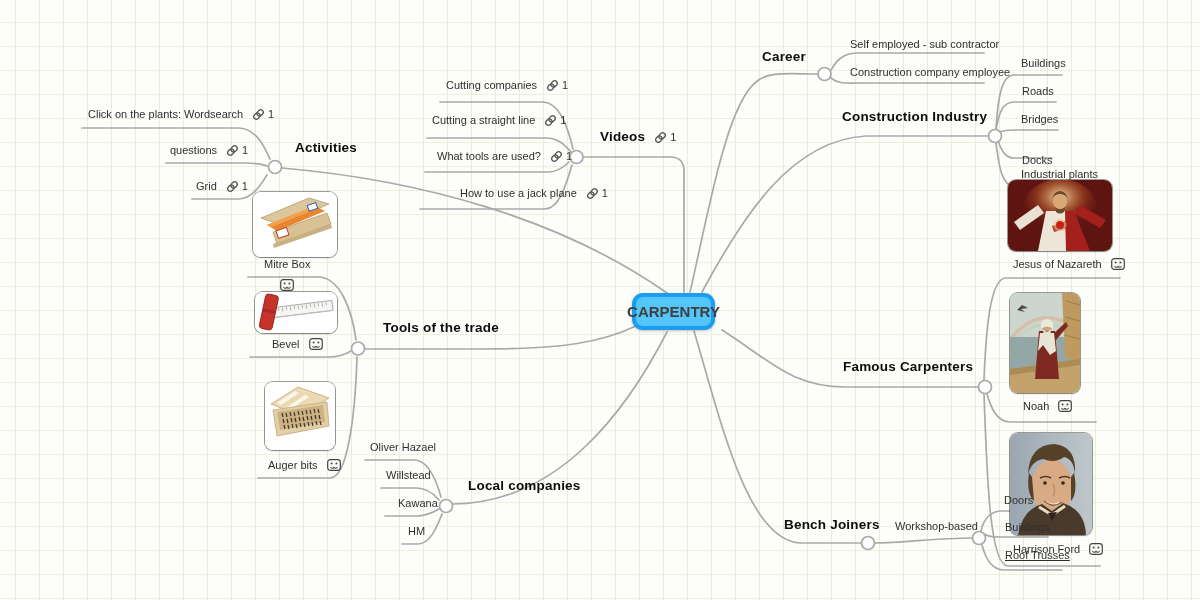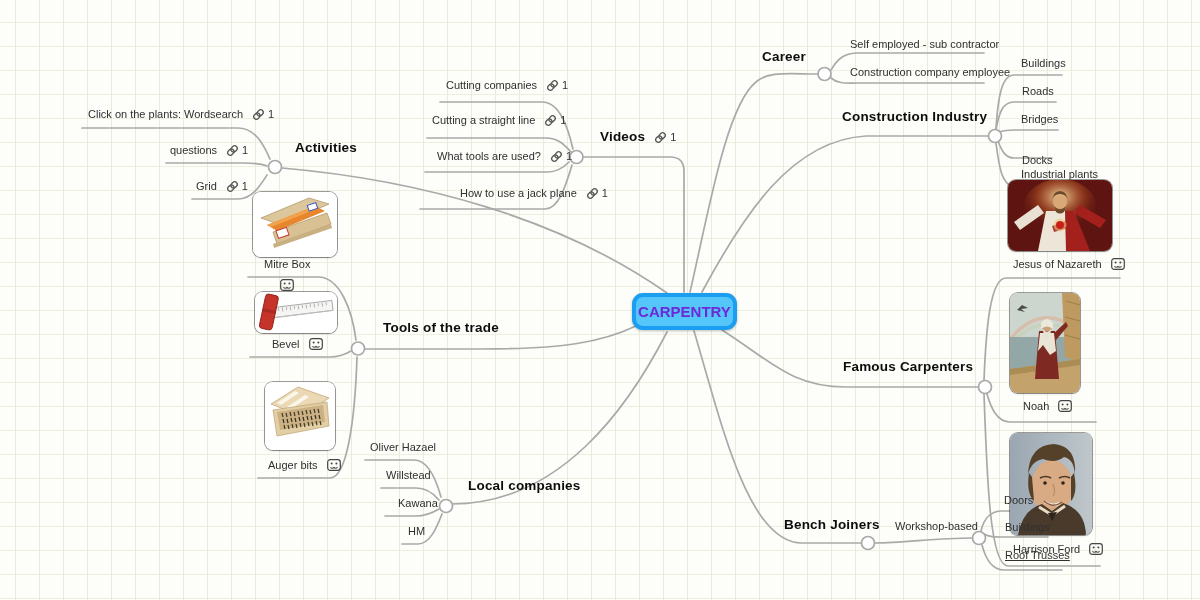--- a/index.html
+++ b/index.html
@@ -12,24 +12,24 @@
       linear-gradient(to bottom,#edf0e0 1px,transparent 1px);
     background-size:24px 24px;
     background-position:15px 22px;
   }
   #wires{position:absolute;left:0;top:0;}
   .node{position:absolute;white-space:nowrap;display:flex;align-items:center;gap:9px;
         font-size:11px;color:#2f2f2f;line-height:1.1;}
   .branch{font-weight:bold;font-size:13.5px;color:#0c0c0c;letter-spacing:.2px;}
   .badge{display:inline-flex;align-items:center;gap:3px;font-size:11px;color:#333;}
   .badge svg{display:block;}
-  .root{position:absolute;left:632px;top:293px;width:105px;height:37px;box-sizing:border-box;
+  .root{position:absolute;left:632px;top:293px;width:83px;height:37px;box-sizing:border-box;
         background:#54c6f9;border:4px solid #1b9ef2;border-radius:11px;
         display:flex;align-items:center;justify-content:center;
-        font-weight:bold;font-size:15px;color:#6d28d9;
+        font-weight:bold;font-size:15px;color:#404040;
         box-shadow:0 1px 3px rgba(0,0,0,.25);}
   .img{position:absolute;border-radius:8px;overflow:hidden;
        box-shadow:0 0 0 1px rgba(0,0,0,.38),0 1px 2px rgba(0,0,0,.18);}
   .img svg{display:block;}
 </style>
 </head>
 <body>
 
 <svg id="wires" width="1200" height="600" viewBox="0 0 1200 600">
   <g fill="none" stroke="#a9a9a9" stroke-width="1.7" stroke-linecap="round">

